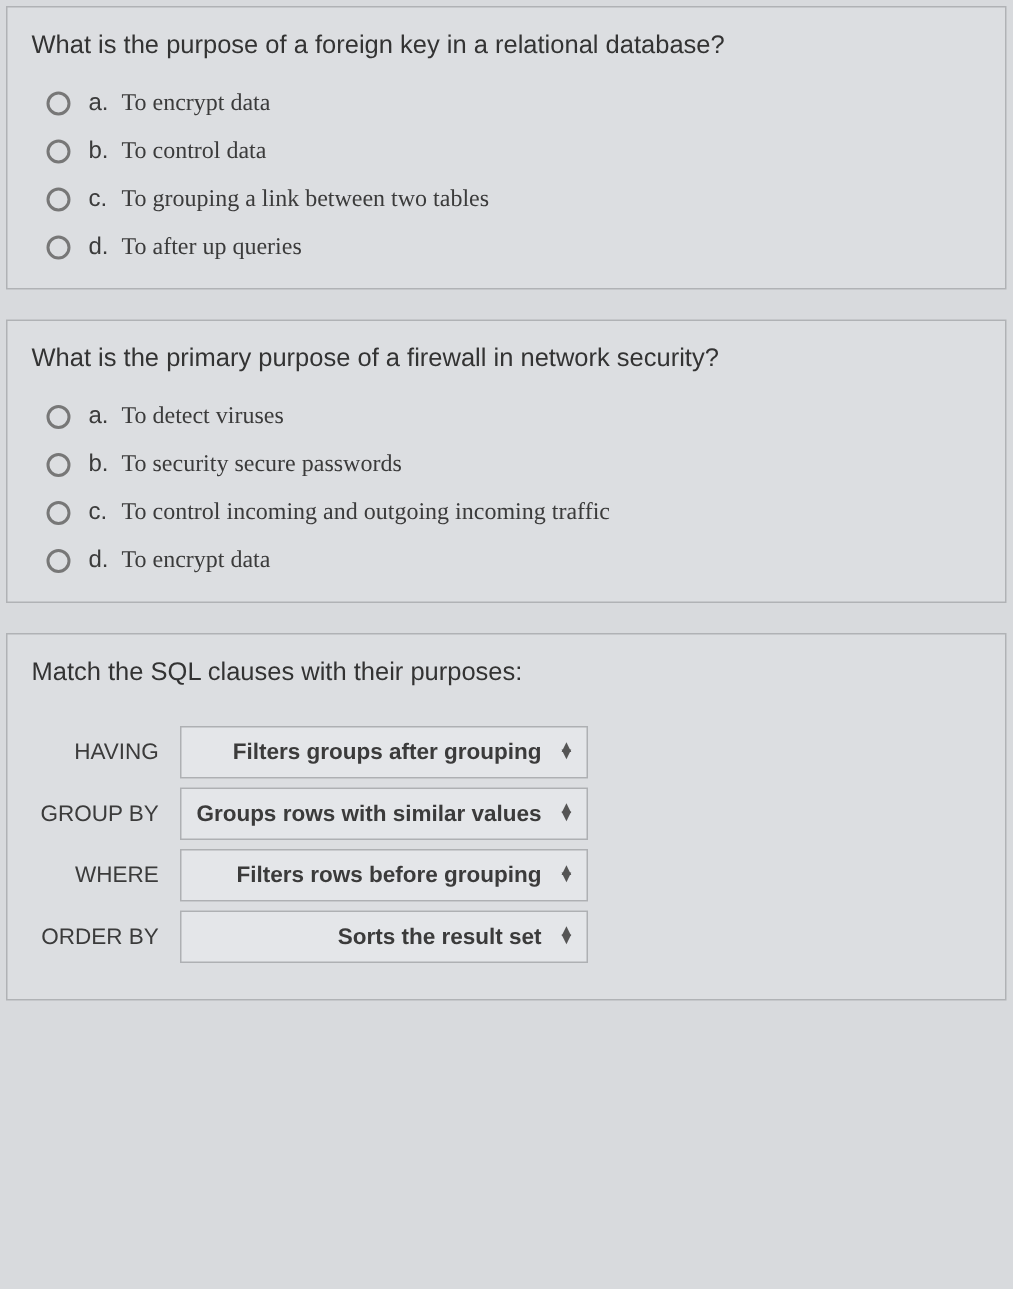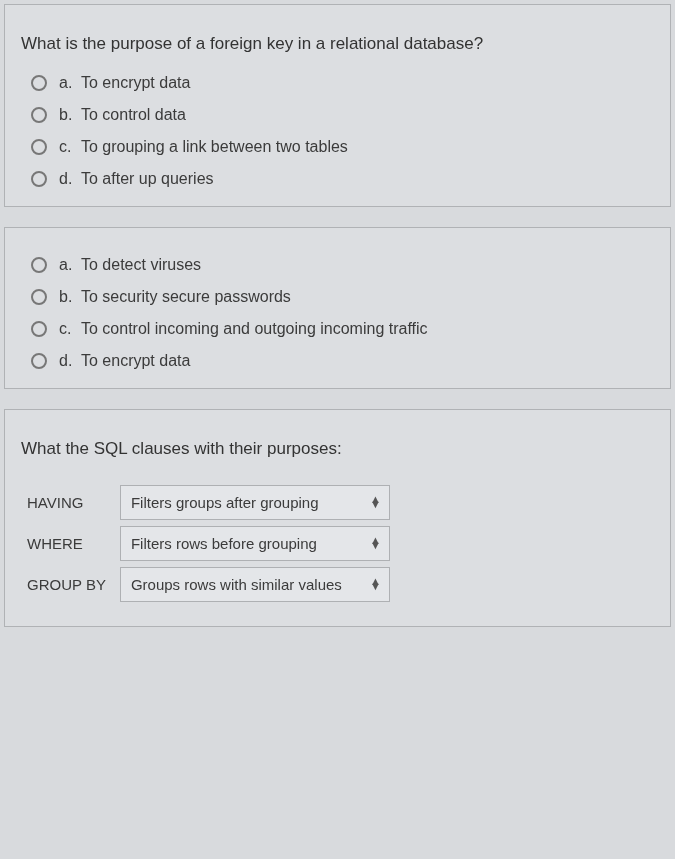--- a/index.html
+++ b/index.html
@@ -8,21 +8,21 @@
     background: #d8dadd;
     width: 675px;
     min-height: 859px;
     color: #3a3a3a;
     padding: 4px;
   }
   .question-block {
     border: 1px solid #b0b2b5;
     background: #dcdee1;
     margin-bottom: 20px;
-    padding: 28px 16px 18px 16px;
+    padding: 14px 16px 18px 16px;
   }
   .question-text {
     font-size: 17px;
     color: #333;
     margin-bottom: 18px;
     line-height: 1.35;
   }
   .options {
     padding-left: 10px;
   }
@@ -40,41 +40,43 @@
     border: 2px solid #777;
     border-radius: 50%;
     background: transparent;
     flex-shrink: 0;
     margin-right: 12px;
   }
   .option-letter {
     width: 22px;
     flex-shrink: 0;
   }
-  .option-text { flex: 1; }
+  .option-text { flex: 1; font-family: Liberation Serif, serif; }
   .match-table {
     border-collapse: separate;
     border-spacing: 4px 6px;
     margin-top: 6px;
+    text-align: right;
   }
   .match-table td {
     font-size: 15px;
     color: #3b3b3b;
     vertical-align: middle;
   }
   .term-cell {
     padding: 8px 10px 8px 2px;
     white-space: nowrap;
   }
   .select-cell {
     border: 1px solid #aeb0b3;
     background: #e4e6e9;
     padding: 8px 30px 8px 10px;
     position: relative;
     min-width: 270px;
+    font-weight: bold;
   }
   .select-arrows {
     position: absolute;
     right: 8px;
     top: 50%;
     transform: translateY(-50%);
     font-size: 11px;
     color: #555;
     display: flex;
     flex-direction: column;
@@ -104,20 +106,21 @@
     </div>
     <div class="option-row">
       <span class="radio"></span>
       <span class="option-letter">d.</span>
       <span class="option-text">To after up queries</span>
     </div>
   </div>
 </div>
 
 <div class="question-block">
+  <div class="question-text">What is the primary purpose of a firewall in network security?</div>
   <div class="options">
     <div class="option-row">
       <span class="radio"></span>
       <span class="option-letter">a.</span>
       <span class="option-text">To detect viruses</span>
     </div>
     <div class="option-row">
       <span class="radio"></span>
       <span class="option-letter">b.</span>
       <span class="option-text">To security secure passwords</span>
@@ -129,47 +132,57 @@
     </div>
     <div class="option-row">
       <span class="radio"></span>
       <span class="option-letter">d.</span>
       <span class="option-text">To encrypt data</span>
     </div>
   </div>
 </div>
 
 <div class="question-block">
-  <div class="question-text">What the SQL clauses with their purposes:</div>
+  <div class="question-text">Match the SQL clauses with their purposes:</div>
   <table class="match-table">
     <tbody>
         <tr>
       <td class="term-cell">HAVING</td>
       <td class="select-cell">
         <span>Filters groups after grouping</span>
+        <span class="select-arrows">
+              <span>▲</span>
+              <span>▼</span>
+            </span>
+      </td>
+    </tr>
+    <tr>
+      <td class="term-cell">GROUP BY</td>
+      <td class="select-cell">
+        <span>Groups rows with similar values</span>
         <span class="select-arrows">
               <span>▲</span>
               <span>▼</span>
             </span>
       </td>
     </tr>
     <tr>
       <td class="term-cell">WHERE</td>
       <td class="select-cell">
         <span>Filters rows before grouping</span>
         <span class="select-arrows">
               <span>▲</span>
               <span>▼</span>
             </span>
       </td>
     </tr>
     <tr>
-      <td class="term-cell">GROUP BY</td>
+      <td class="term-cell">ORDER BY</td>
       <td class="select-cell">
-        <span>Groups rows with similar values</span>
+        <span>Sorts the result set</span>
         <span class="select-arrows">
               <span>▲</span>
               <span>▼</span>
             </span>
       </td>
     </tr>
   </tbody>
     </table>
 </div>
 

